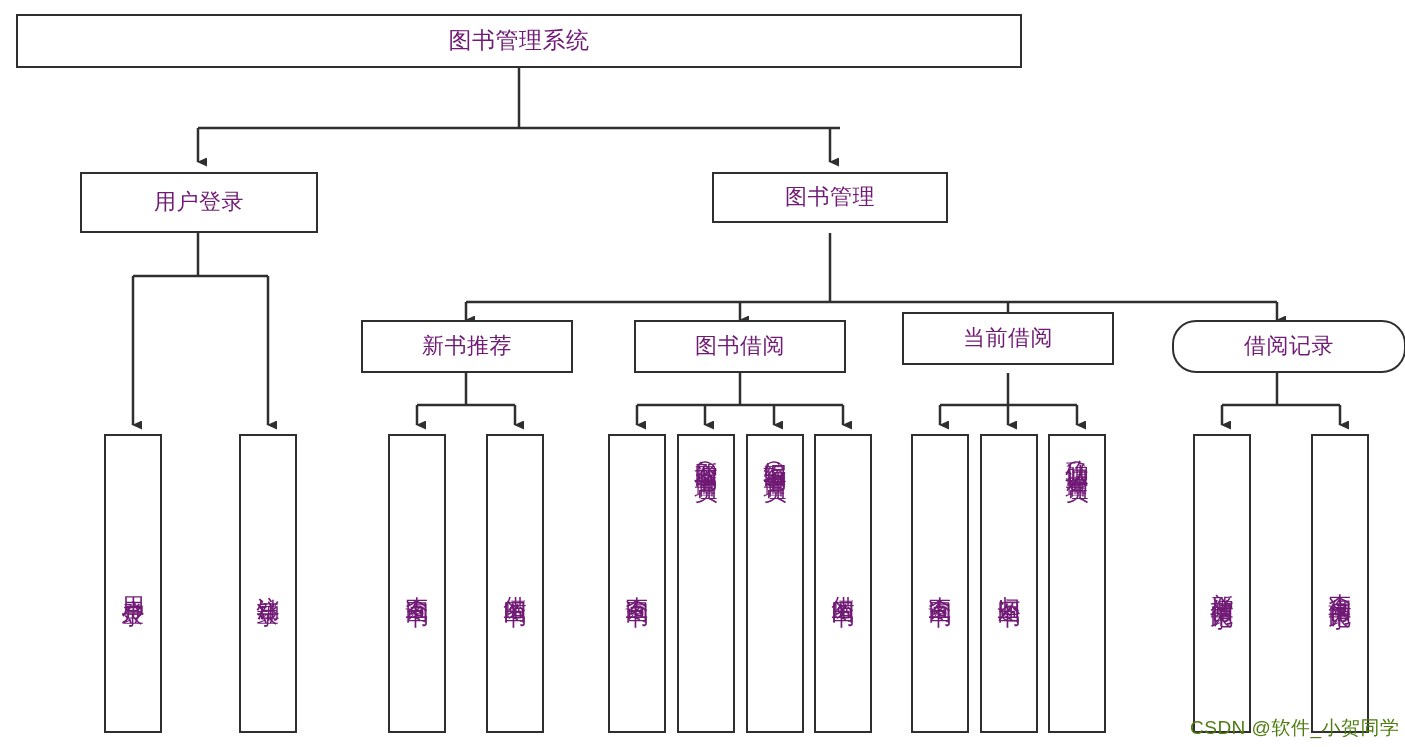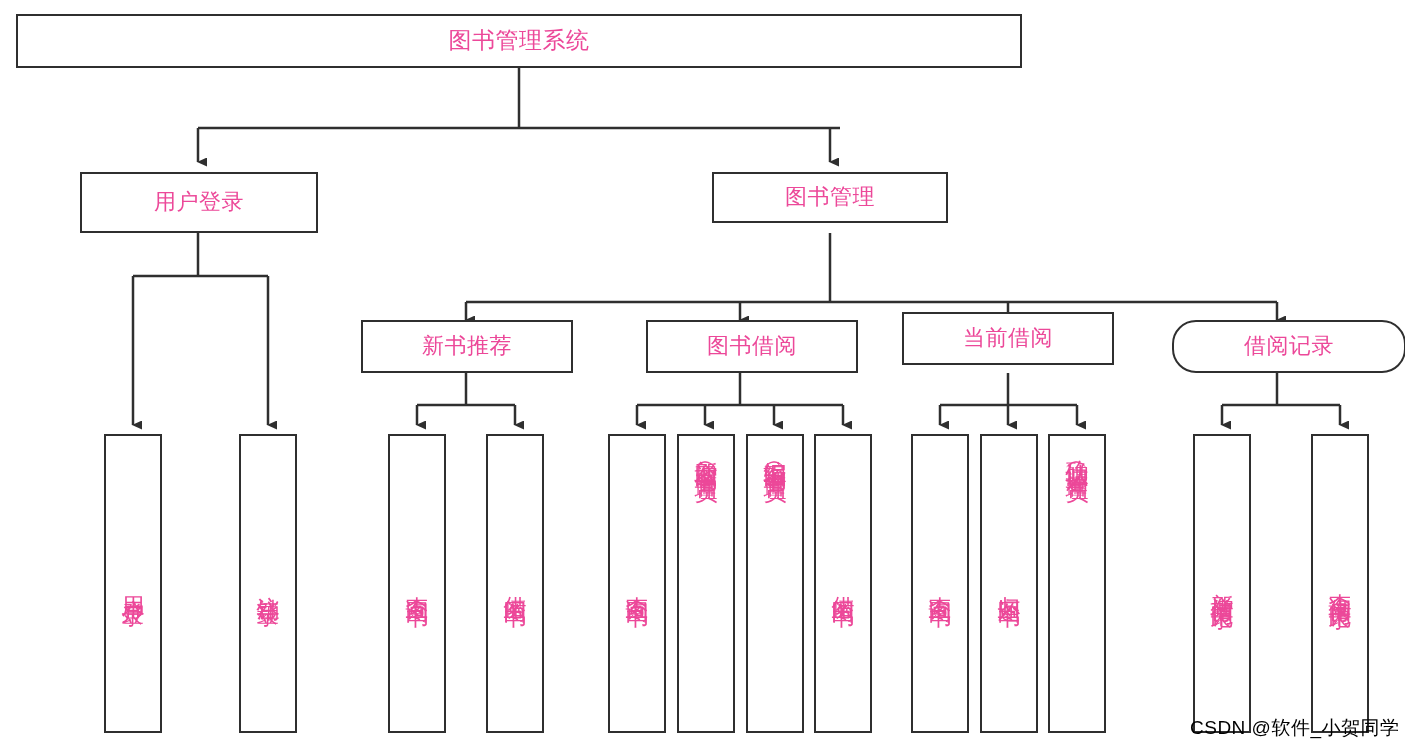--- a/index.html
+++ b/index.html
@@ -28,21 +28,21 @@
     pointer-events: none;
   }
   .node {
     position: absolute;
     box-sizing: border-box;
     background: #ffffff;
     border: 2px solid #2f2f2f;
     display: flex;
     align-items: center;
     justify-content: center;
-    color: #ec4899;
+    color: #701a75;
     line-height: 1.12;
   }
   .node-label {
     display: block;
     text-align: center;
     white-space: pre;
   }
   
   .node.horizontal .node-label {
     writing-mode: horizontal-tb;
@@ -66,21 +66,21 @@
     line-height: 1;
   }
   
   .node.vertical.mid {
     align-items: center;
     padding-top: 0;
   }
   .watermark {
     position: absolute;
     font-size: 19px;
-    color: #000000;
+    color: #4d7c0f;
     white-space: nowrap;
     letter-spacing: 0.5px;
     font-family: "Liberation Sans", "DejaVu Sans", sans-serif;
   }
 </style>
 </head>
 <body>
 
 <div id="diagram-root">
 
@@ -143,21 +143,21 @@
   </div>
 
   <div class="node horizontal" style="left:712px; top:172px; width:236px; height:51px;">
     <span class="node-label">图书管理</span>
   </div>
 
   <div class="node horizontal" style="left:361px; top:320px; width:212px; height:53px;">
     <span class="node-label">新书推荐</span>
   </div>
 
-  <div class="node horizontal" style="left:634px; top:320px; width:212px; height:53px;margin-left:12px;">
+  <div class="node horizontal" style="left:634px; top:320px; width:212px; height:53px;">
     <span class="node-label">图书借阅</span>
   </div>
 
   <div class="node horizontal" style="left:902px; top:312px; width:212px; height:53px;">
     <span class="node-label">当前借阅</span>
   </div>
 
   <div class="node horizontal" style="left:1172px; top:320px; width:234px; height:53px;border-radius:24px;">
     <span class="node-label">借阅记录</span>
   </div>

